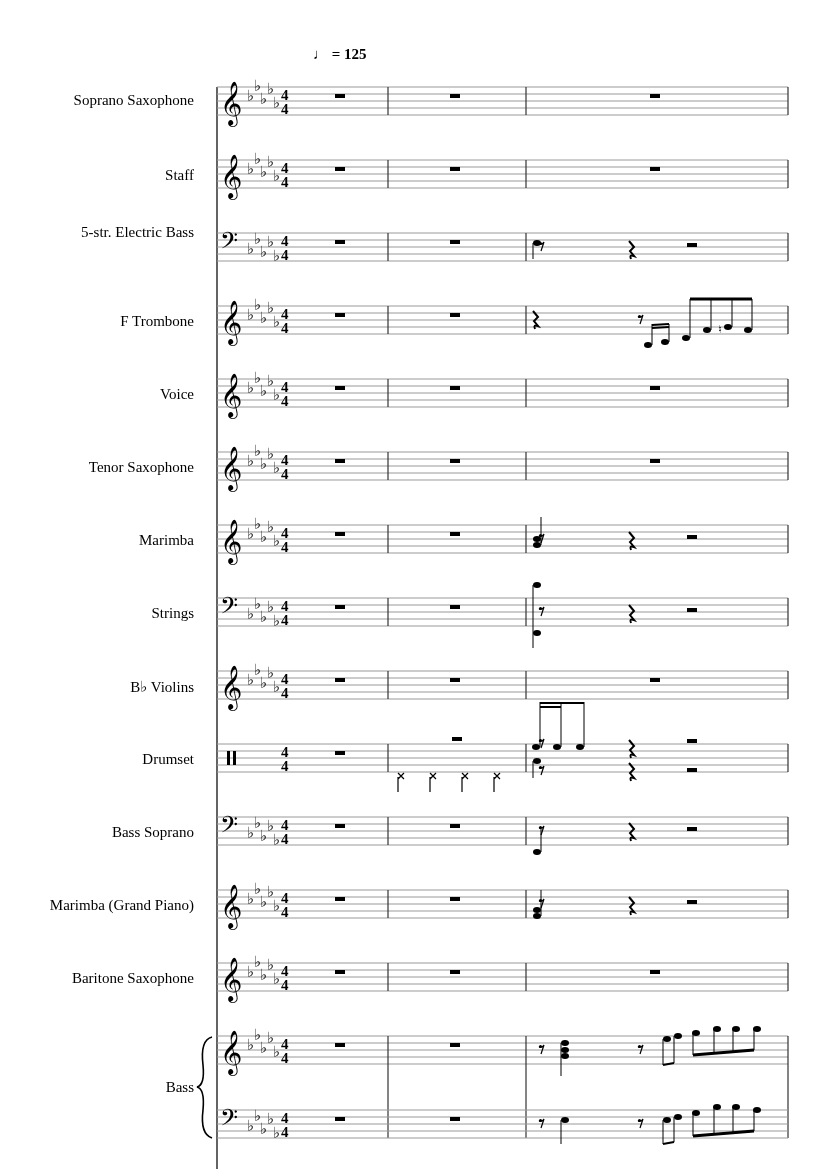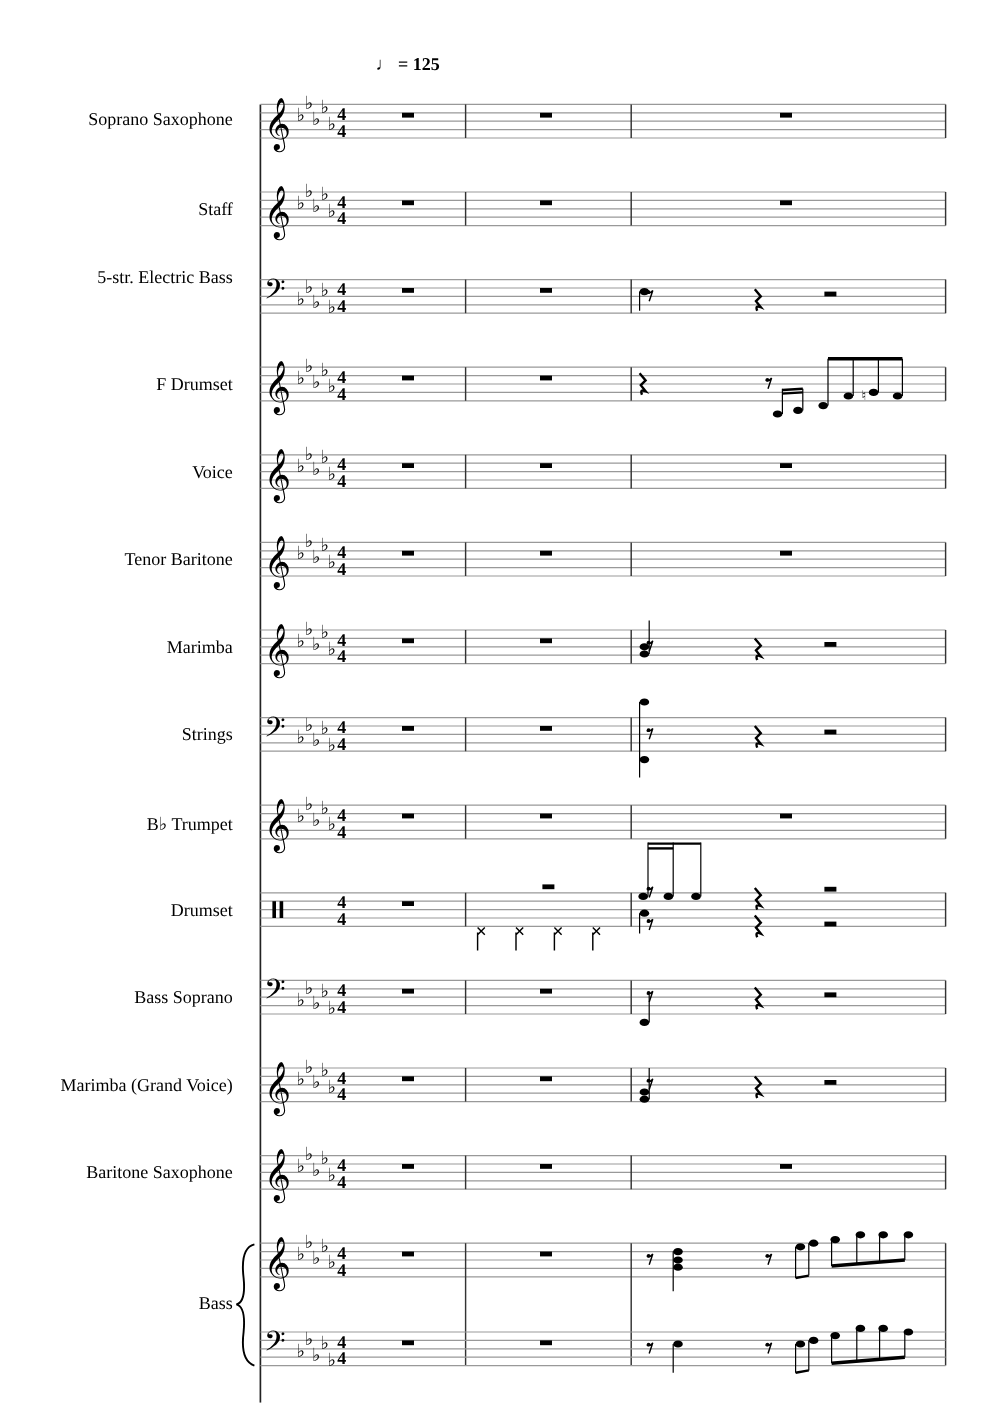--- a/index.html
+++ b/index.html
@@ -9,29 +9,29 @@
   svg#score{position:absolute;left:0;top:0;}
 </style>
 </head>
 <body>
 
 <div class="tempo">♩ = 125</div>
 
 <div class="label" style="top:92px">Soprano Saxophone</div>
 <div class="label" style="top:167px">Staff</div>
 <div class="label" style="top:224px">5-str. Electric Bass</div>
-<div class="label" style="top:313px">F Drumset</div>
+<div class="label" style="top:313px">F Trombone</div>
 <div class="label" style="top:386px">Voice</div>
-<div class="label" style="top:459px">Tenor Baritone</div>
+<div class="label" style="top:459px">Tenor Saxophone</div>
 <div class="label" style="top:532px">Marimba</div>
 <div class="label" style="top:605px">Strings</div>
-<div class="label" style="top:678px">B♭ Trumpet</div>
+<div class="label" style="top:678px">B♭ Violins</div>
 <div class="label" style="top:751px">Drumset</div>
 <div class="label" style="top:824px">Bass Soprano</div>
-<div class="label" style="top:897px">Marimba (Grand Voice)</div>
+<div class="label" style="top:897px">Marimba (Grand Piano)</div>
 <div class="label" style="top:970px">Baritone Saxophone</div>
 <div class="label" style="top:1079px">Bass</div>
 
 <svg id="score" width="827" height="1169" xmlns="http://www.w3.org/2000/svg">
   <defs>
     <g id="staff5">
       <line x1="0" y1="0" x2="571" y2="0" stroke="#999" stroke-width="1"></line>
       <line x1="0" y1="7" x2="571" y2="7" stroke="#999" stroke-width="1"></line>
       <line x1="0" y1="14" x2="571" y2="14" stroke="#999" stroke-width="1"></line>
       <line x1="0" y1="21" x2="571" y2="21" stroke="#999" stroke-width="1"></line>

